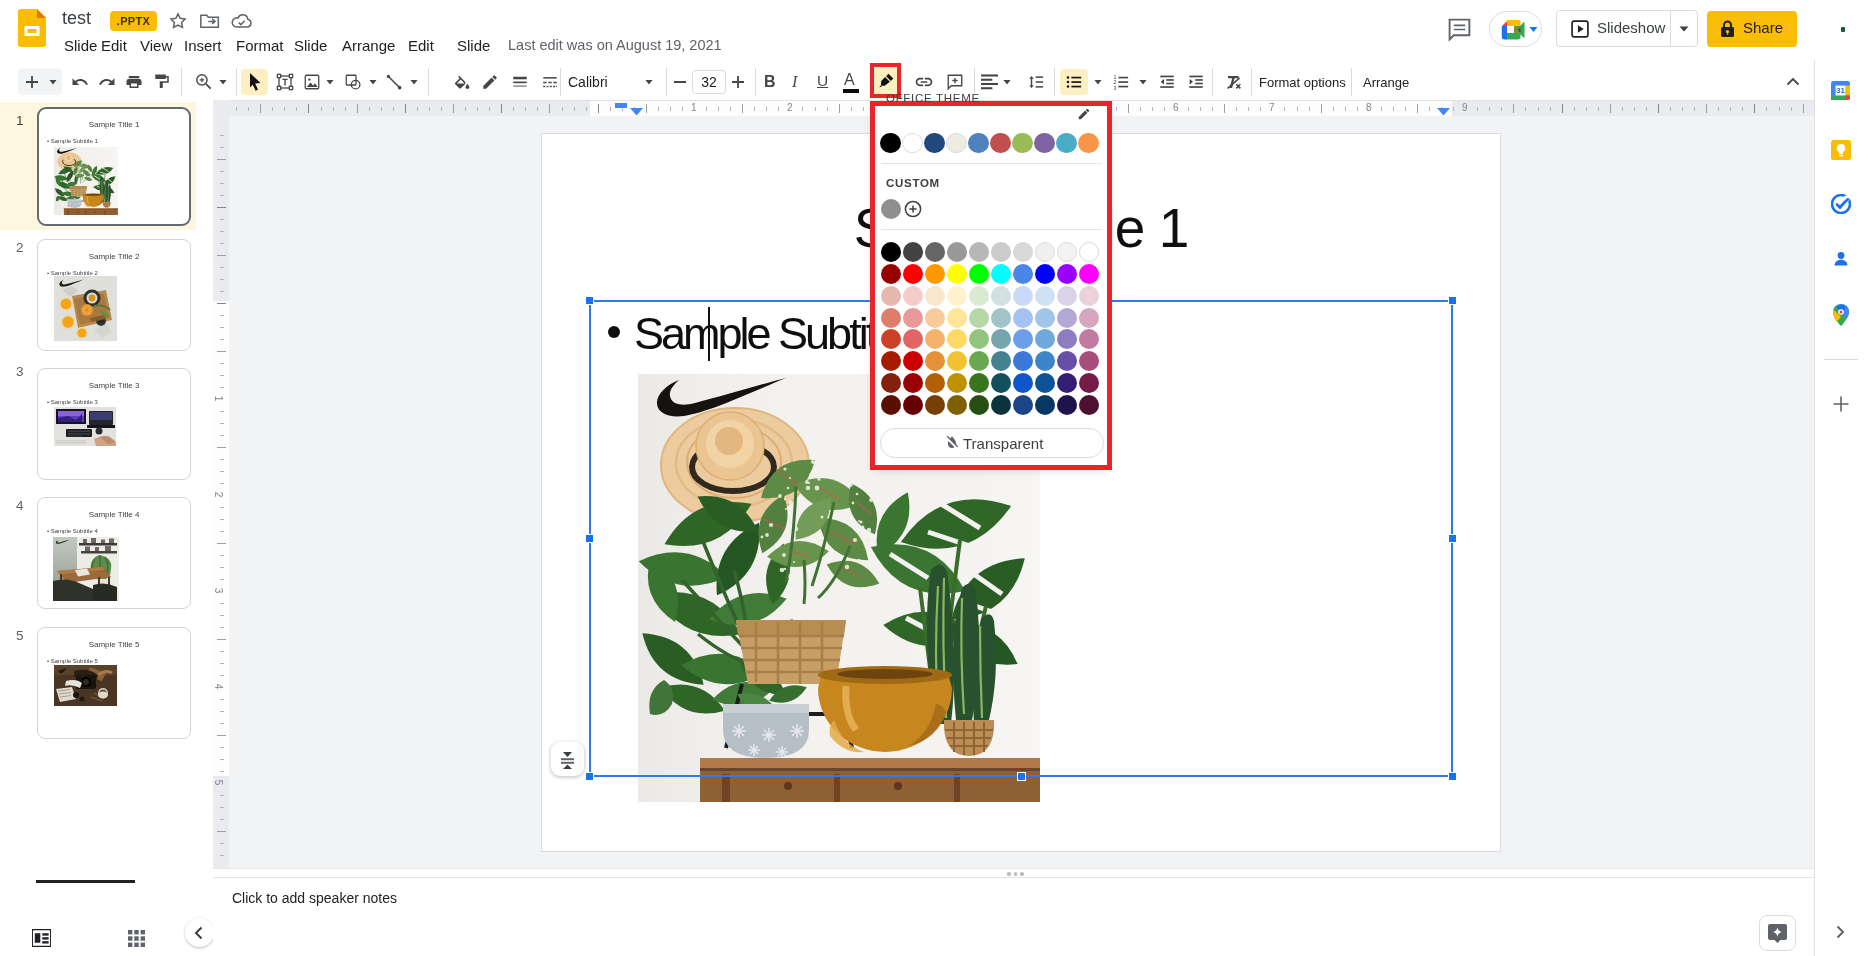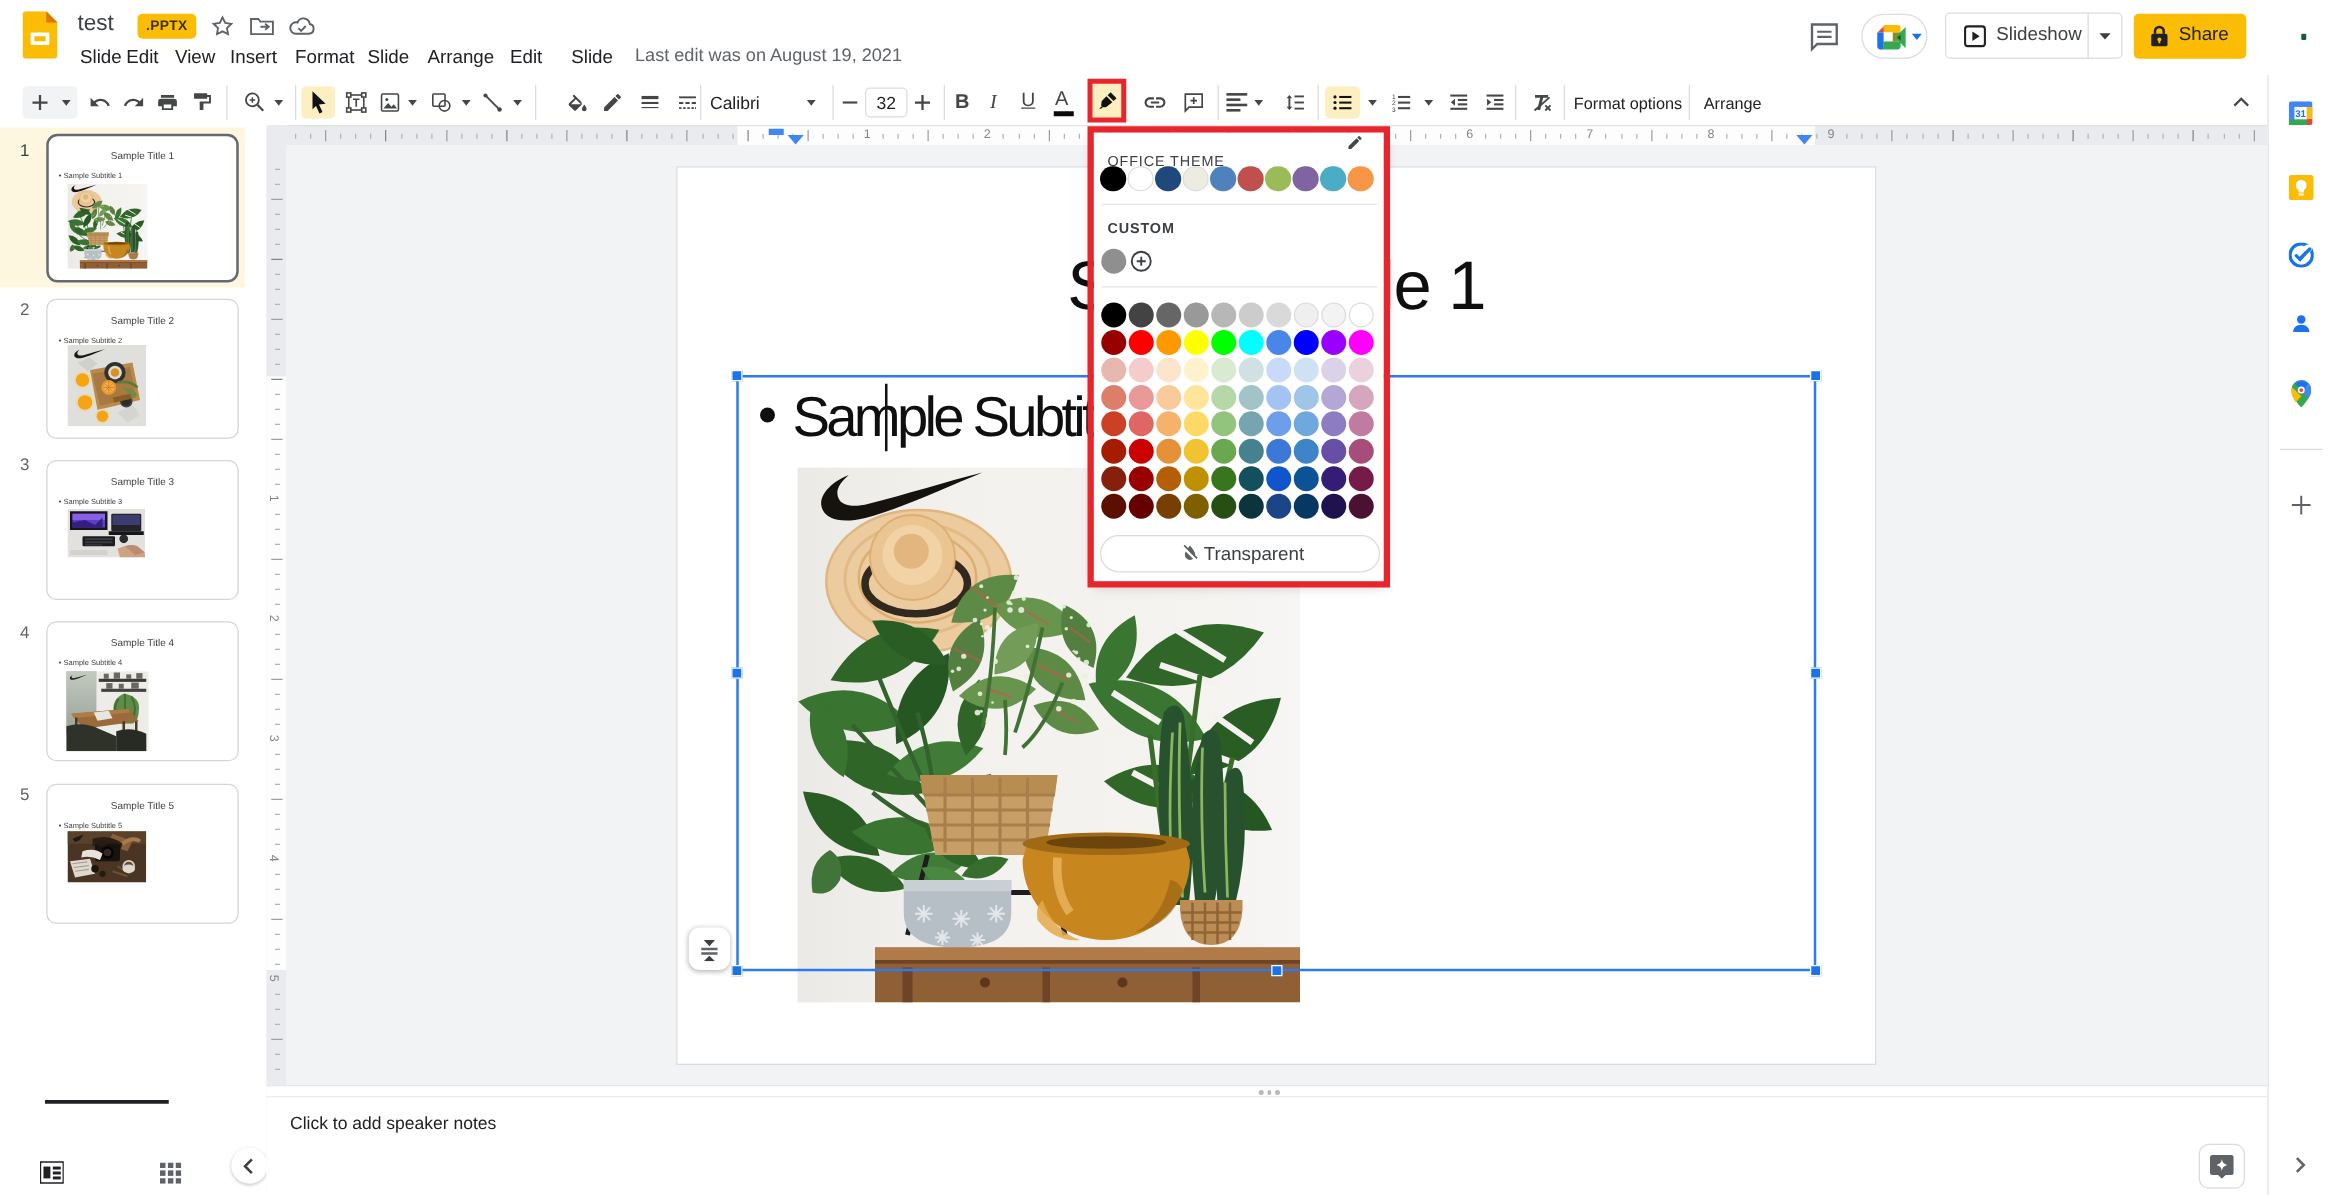--- a/index.html
+++ b/index.html
@@ -861,21 +861,21 @@
   </svg>
 <div class="abs" style="left:1824px;top:359px;width:34px;height:1px;background:#dadce0"></div>
 <svg class="abs" style="left:1832px;top:395px" width="18" height="18" viewBox="0 0 18 18">
     <path d="M9 1.5 V16.5 M1.5 9 H16.5" stroke="#5f6368" stroke-width="1.6"></path>
   </svg>
 <svg class="abs" style="left:1836px;top:925px" width="9" height="14" viewBox="0 0 9 14" fill="none" stroke="#5f6368" stroke-width="2">
     <path d="M1.5 1.5 L7 7 L1.5 12.5"></path>
   </svg>
 <div class="abs" style="left:875px;top:106px;width:232px;height:359px;background:#fff;box-shadow:0 3px 10px rgba(0,0,0,.25)"></div>
 <div class="abs" style="left:870px;top:101px;width:242px;height:369px;border:5px solid #e8252a"></div>
-<div class="abs" style="left:886px;top:124px;font-size:11.5px;font-weight:500;letter-spacing:.7px;color:#3c4043">OFFICE THEME</div>
+<div class="abs" style="left:886px;top:92px;font-size:11.5px;font-weight:500;letter-spacing:.7px;color:#3c4043">OFFICE THEME</div>
 <svg class="abs" style="left:1077px;top:107px" width="14" height="14" viewBox="0 0 24 24" fill="#444746">
     <path d="M3 17.2 V21 h3.8 L17.9 9.9 l-3.8-3.8zM20.7 7.1 a1 1 0 0 0 0-1.4 L18.3 3.3 a1 1 0 0 0-1.4 0 l-1.8 1.8 3.8 3.8z"></path>
   </svg>
 <div class="abs" style="left:880.3px;top:132.6px;width:20.4px;height:20.4px;border-radius:50%;background:#000000;"></div>
 <div class="abs" style="left:902.3px;top:132.6px;width:20.4px;height:20.4px;border-radius:50%;background:#ffffff;border:1px solid #dadce0;"></div>
 <div class="abs" style="left:924.3px;top:132.6px;width:20.4px;height:20.4px;border-radius:50%;background:#1f497d;"></div>
 <div class="abs" style="left:946.3px;top:132.6px;width:20.4px;height:20.4px;border-radius:50%;background:#eeece1;border:1px solid #dadce0;"></div>
 <div class="abs" style="left:968.3px;top:132.6px;width:20.4px;height:20.4px;border-radius:50%;background:#4f81bd;"></div>
 <div class="abs" style="left:990.3px;top:132.6px;width:20.4px;height:20.4px;border-radius:50%;background:#c0504d;"></div>
 <div class="abs" style="left:1012.3px;top:132.6px;width:20.4px;height:20.4px;border-radius:50%;background:#9bbb59;"></div>

